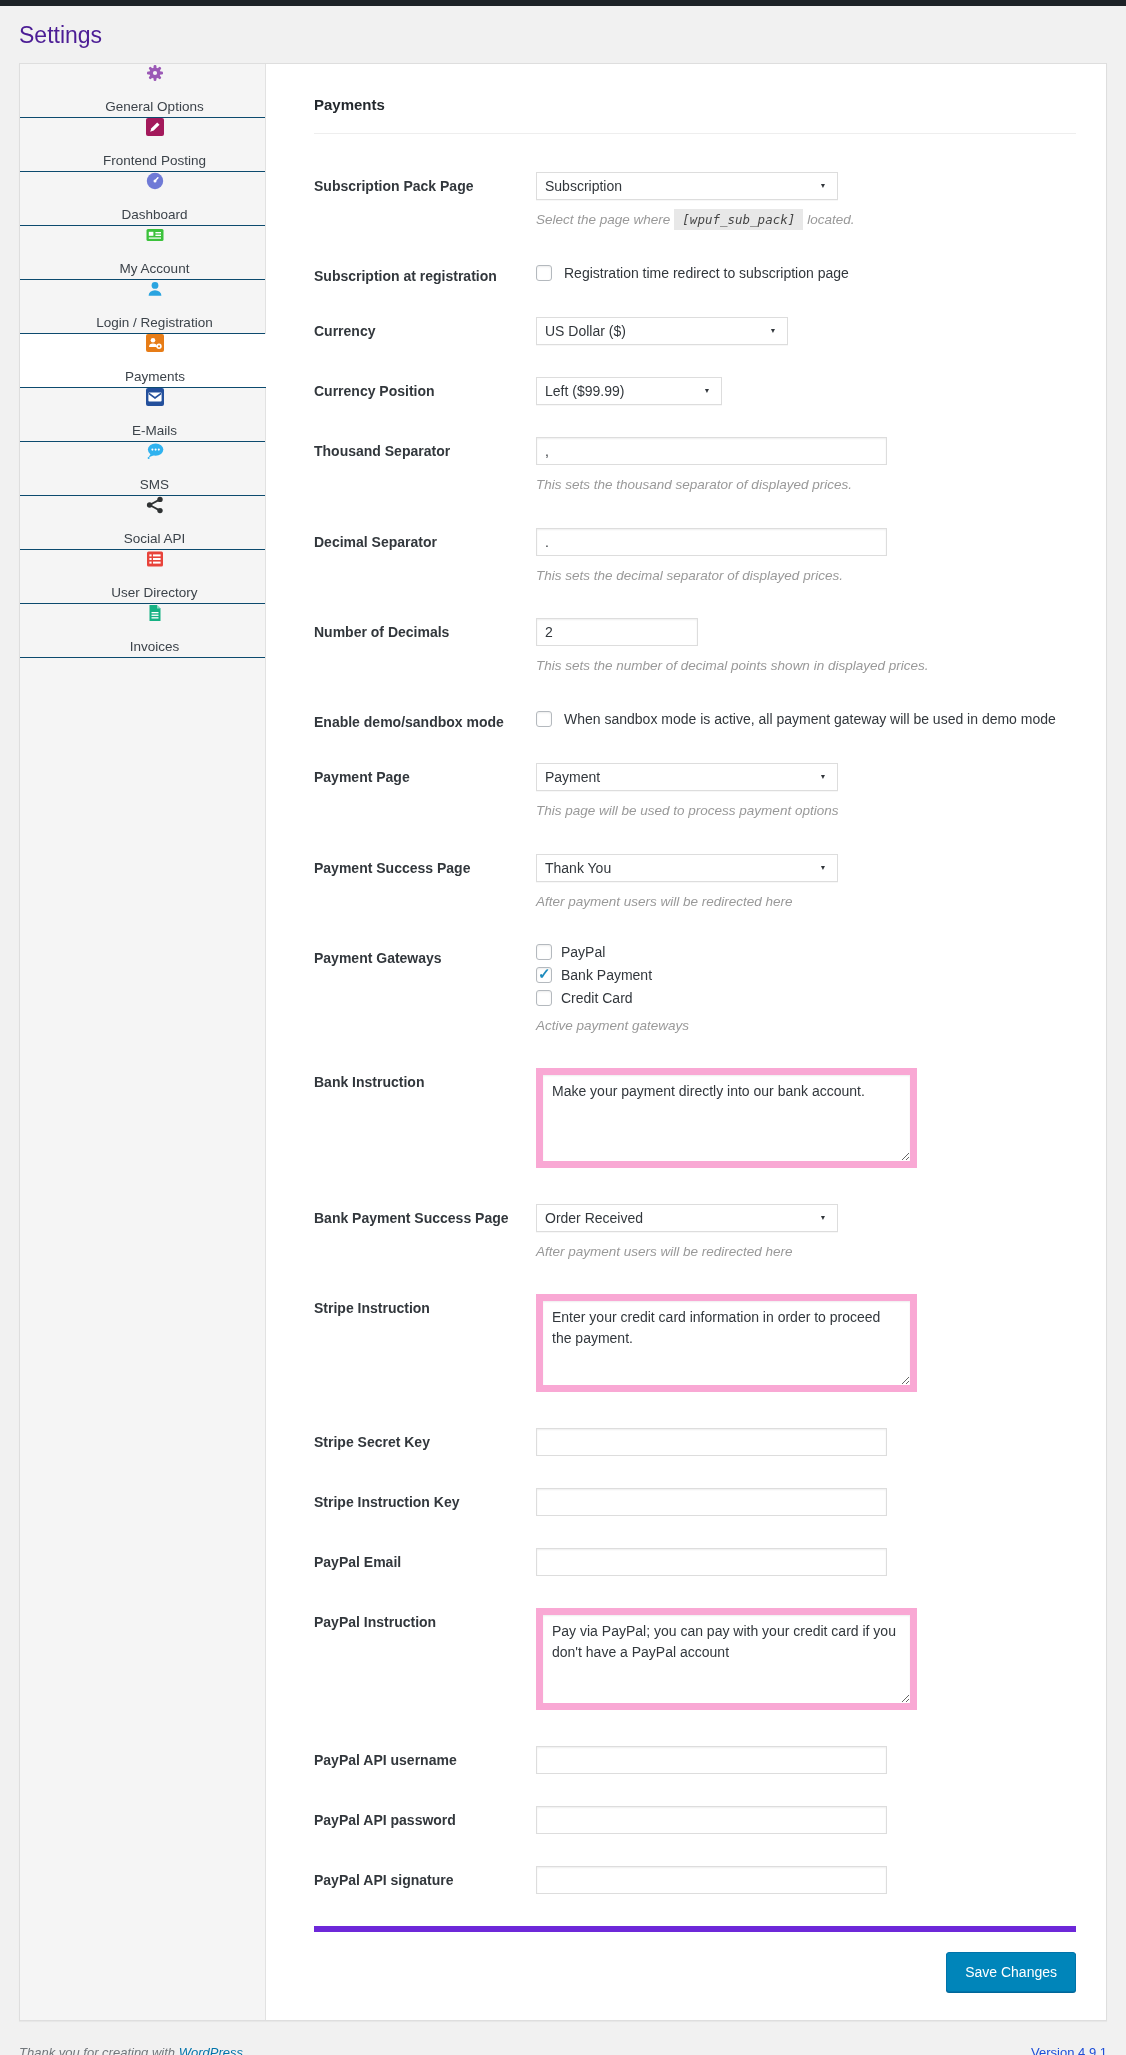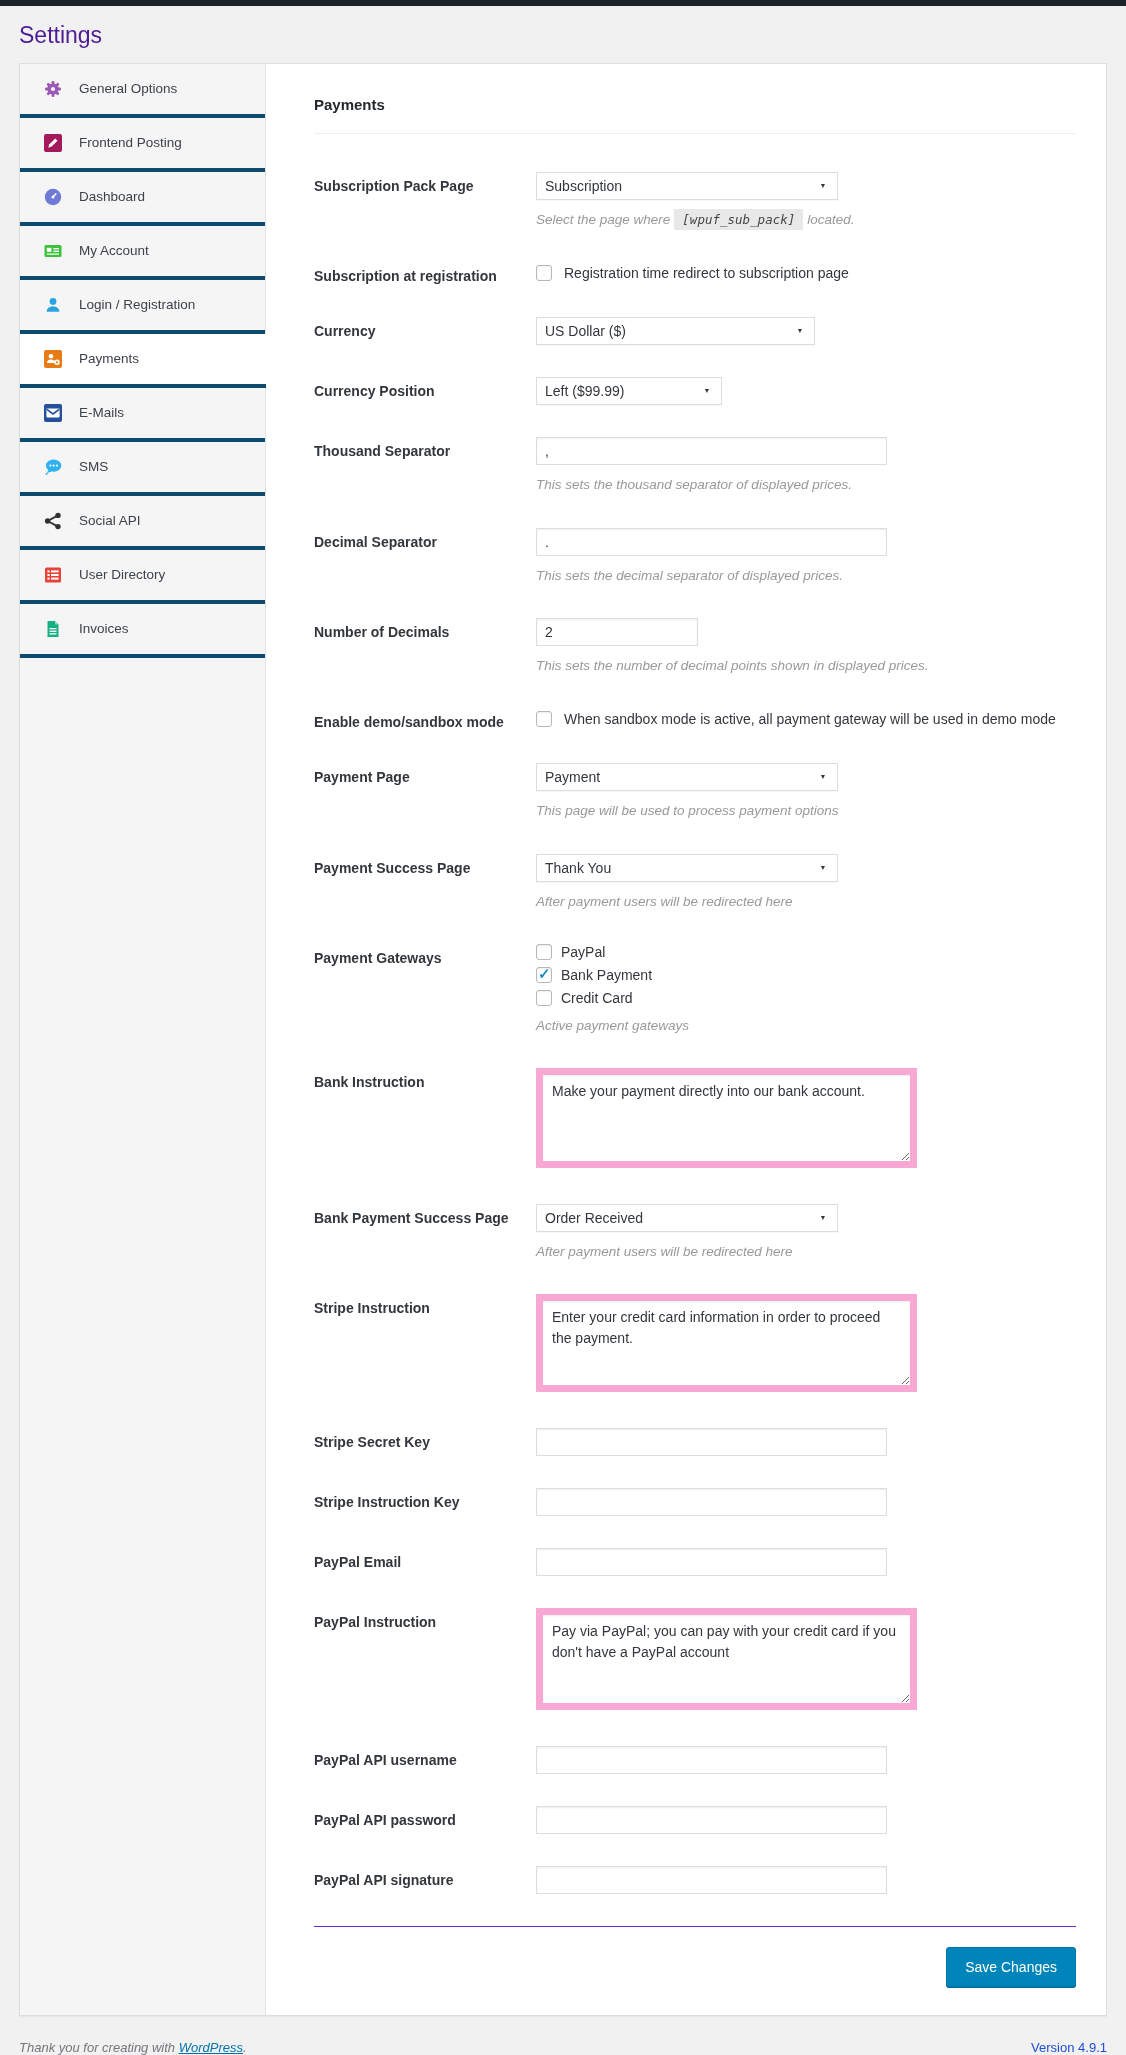--- a/index.html
+++ b/index.html
@@ -9,21 +9,21 @@
   .topbar { height: 6px; background: #1d2327; }
 
   h1.page-title { font-size: 23px; font-weight: 400; color: #4c1d95; margin: 15px 0 12px 19px; line-height: 1.3; }
 
   .wrap { margin: 0 19px; display: flex; background: #fff; border: 1px solid #dedede; box-shadow: 0 1px 1px rgba(0,0,0,.04); }
 
   
   .sidebar { width: 246px; flex-shrink: 0; background: #f5f5f5; border-right: 1px solid #e2e2e2; }
   .sidebar ul { list-style: none; }
   .sidebar li { height: 54px; display: flex; align-items: center; gap: 17px; padding-left: 24px;
-                border-bottom: 4px solid #0c4a6e; font-size: 13.5px; color: #3c434a; cursor: pointer; }
+                border-bottom: 1px solid #0c4a6e; font-size: 13.5px; color: #3c434a; cursor: pointer; flex-direction: column; }
   .sidebar li.active { background: #fff; margin-right: -1px; }
   .sicon { width: 18px; height: 18px; flex-shrink: 0; display: inline-block; }
 
   
   .content { flex: 1; padding: 0 30px 0 48px; }
   .content-head { font-size: 15px; font-weight: 700; color: #23282d; padding: 32px 0 20px; border-bottom: 1px solid #eee; }
   .form-rows { padding-top: 38px; }
   .row { display: flex; margin-bottom: 32px; }
   .row-label { width: 222px; flex-shrink: 0; font-size: 14px; font-weight: 600; color: #32373c; padding-top: 5px; line-height: 1.3; }
   .row-field { flex: 1; }
@@ -31,41 +31,41 @@
   .help { margin-top: 10px; font-style: italic; color: #999; font-size: 13.5px; line-height: 1.5; }
   code.shortcode { font-family: "DejaVu Sans Mono", monospace; font-style: italic; background: #e8e8e8;
                    padding: 3px 8px; font-size: 12.5px; color: #444; margin: 0 4px; }
 
   .select-wrap { position: relative; display: inline-block; }
   .select-wrap::after { content: "▼"; position: absolute; right: 9px; top: 50%; transform: translateY(-50%) scale(.58);
                         color: #32373c; pointer-events: none; font-size: 12px; }
   select { height: 28px; border: 1px solid #ddd; background: #fff; color: #32373c; font-size: 14px;
            font-family: "Liberation Sans", sans-serif; padding: 0 26px 0 8px; appearance: none; -webkit-appearance: none;
            border-radius: 0; width: 100%; cursor: pointer; box-shadow: 0 1px 0 rgba(0,0,0,.03); }
-  .w-lg { width: 302px; } .w-md { width: 279px; } .w-sm { width: 186px; }
+  .w-lg { width: 302px; } .w-md { width: 252px; } .w-sm { width: 186px; }
 
   input[type=text] { height: 28px; border: 1px solid #ddd; background: #fff; color: #32373c; font-size: 14px;
                      font-family: "Liberation Sans", sans-serif; padding: 0 8px; border-radius: 0;
                      box-shadow: inset 0 1px 2px rgba(0,0,0,.07); }
   .input-lg { width: 351px; } .input-sm { width: 162px; }
 
   textarea { border: 7px solid #f9a8d4; background: #fff; color: #32373c; font-size: 14px; line-height: 1.45;
              font-family: "Liberation Sans", sans-serif; padding: 6px 9px; width: 381px; resize: both;
              box-shadow: inset 0 1px 2px rgba(0,0,0,.07); }
   .ta-bank { height: 100px; } .ta-stripe { height: 98px; } .ta-paypal { height: 102px; }
 
   input[type=checkbox] { appearance: none; -webkit-appearance: none; width: 16px; height: 16px; border: 1px solid #b4b9be;
                          background: #fff; border-radius: 3px; position: relative; cursor: pointer; flex-shrink: 0;
                          box-shadow: inset 0 1px 2px rgba(0,0,0,.08); }
   input[type=checkbox]:checked::after { content: "✓"; position: absolute; left: 1px; top: -3px;
                                         font-size: 15px; font-weight: bold; color: #1e8cbe; }
   .check-inline { display: flex; align-items: flex-start; gap: 12px; padding-top: 3px; font-size: 14px; color: #32373c; cursor: pointer; }
   .gateway { display: flex; align-items: center; gap: 9px; font-size: 14px; color: #32373c; margin-bottom: 7px; cursor: pointer; }
 
-  .submit-row { border-top: 1px solid #6d28d9; padding: 20px 0 28px; display: flex; justify-content: flex-end; }
+  .submit-row { border-top: 6px solid #6d28d9; padding: 20px 0 28px; display: flex; justify-content: flex-end; }
   .btn-primary { background: #0085ba; border: 1px solid #0073aa; border-radius: 3px; color: #fff; font-size: 14px;
                  font-family: "Liberation Sans", sans-serif; height: 40px; padding: 0 18px; cursor: pointer;
                  box-shadow: 0 1px 0 #006799; }
 
   
   .page-footer { display: flex; justify-content: space-between; align-items: center; margin: 24px 19px 12px; }
   .footer-left { font-style: italic; color: #72777c; font-size: 13px; }
   .footer-left a { color: #0073aa; text-decoration: underline; cursor: pointer; }
   .footer-right { color: #1d4ed8; font-size: 13px; }
 </style>

